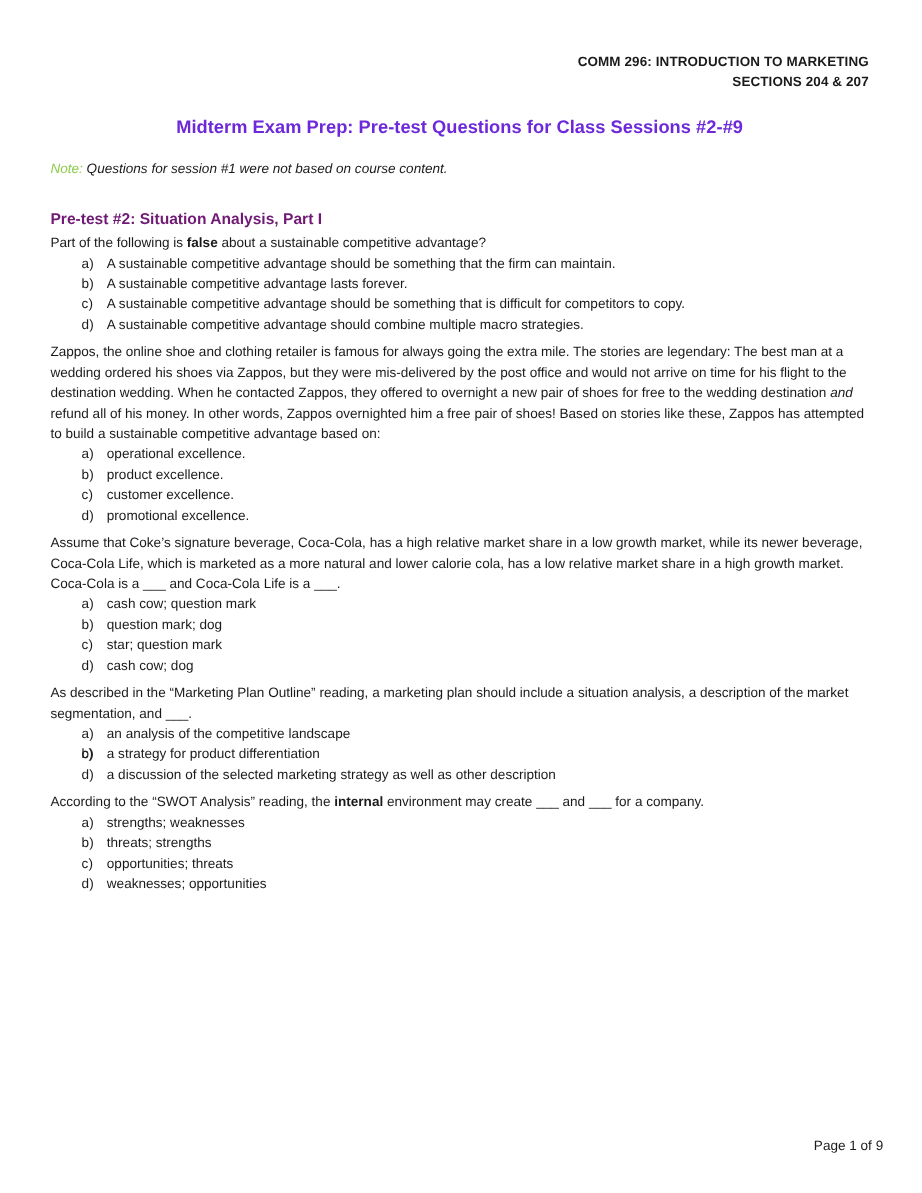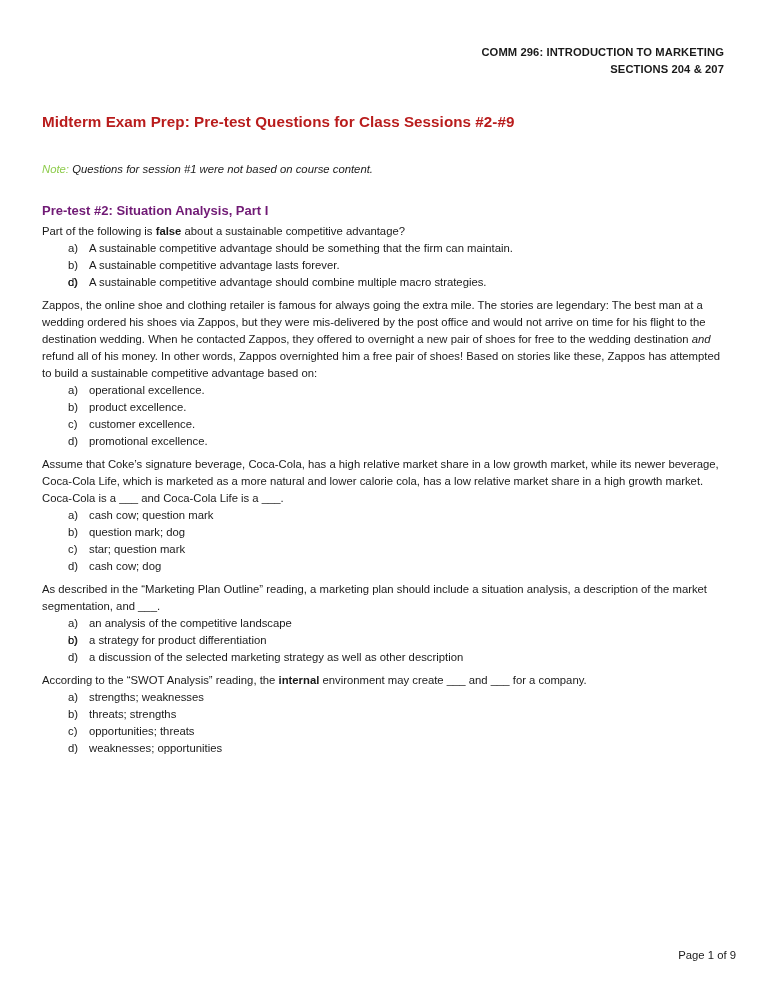--- a/index.html
+++ b/index.html
@@ -27,34 +27,34 @@
     font-weight: bold;
     font-size: 11.2px;
     line-height: 17px;
     letter-spacing: 0.1px;
     color: #1a1a1a;
     margin: 0 0 0 0;
   }
   .doc-header div { white-space: nowrap; }
 
   .doc-title {
-    text-align: left;
+    text-align: center;
     font-weight: bold;
     font-size: 15.2px;
     line-height: 20px;
-    color: #b91c1c;
-    margin: 34px 0 0 0;
+    color: #6d28d9;
+    margin: 19px 0 0 0;
     letter-spacing: 0.05px;
   }
 
   .note-line {
     font-size: 11.3px;
     line-height: 17px;
     font-style: italic;
-    margin: 29px 0 0 0;
+    margin: 16px 0 0 0;
     color: #1a1a1a;
   }
   .note-label {
     color: #8ECC4C;
     font-style: italic;
   }
 
   .section-heading {
     font-size: 13px;
     line-height: 18px;
@@ -123,21 +123,21 @@
   </p>
 
   <h2 class="section-heading">Pre-test #2: Situation Analysis, Part I</h2>
 
   <div id="questions-container">
       <div class="question-block">
         <p class="stem"><span>Part of the following is </span><b>false</b><span> about a sustainable competitive advantage?</span></p>
         <ol class="choices">
           <li><span class="marker">a)</span><span>A sustainable competitive advantage should be something that the firm can maintain.</span></li>
           <li><span class="marker">b)</span><span>A sustainable competitive advantage lasts forever.</span></li>
-          <li><span class="marker">c)</span></li>
+          <li><span class="marker">c)</span><span>A sustainable competitive advantage should be something that is difficult for competitors to copy.</span></li>
           <li><span class="marker">d)</span><span>A sustainable competitive advantage should combine multiple macro strategies.</span></li>
         </ol>
       </div>
       <div class="question-block">
         <p class="stem spaced"><span>Zappos, the online shoe and clothing retailer is famous for always going the extra mile. The stories are legendary: The best man at a wedding ordered his shoes via Zappos, but they were mis-delivered by the post office and would not arrive on time for his flight to the destination wedding. When he contacted Zappos, they offered to overnight a new pair of shoes for free to the wedding destination </span><i>and</i><span> refund all of his money. In other words, Zappos overnighted him a free pair of shoes! Based on stories like these, Zappos has attempted to build a sustainable competitive advantage based on:</span></p>
         <ol class="choices">
           <li><span class="marker">a)</span><span>operational excellence.</span></li>
           <li><span class="marker">b)</span><span>product excellence.</span></li>
           <li><span class="marker">c)</span><span>customer excellence.</span></li>
           <li><span class="marker">d)</span><span>promotional excellence.</span></li>

